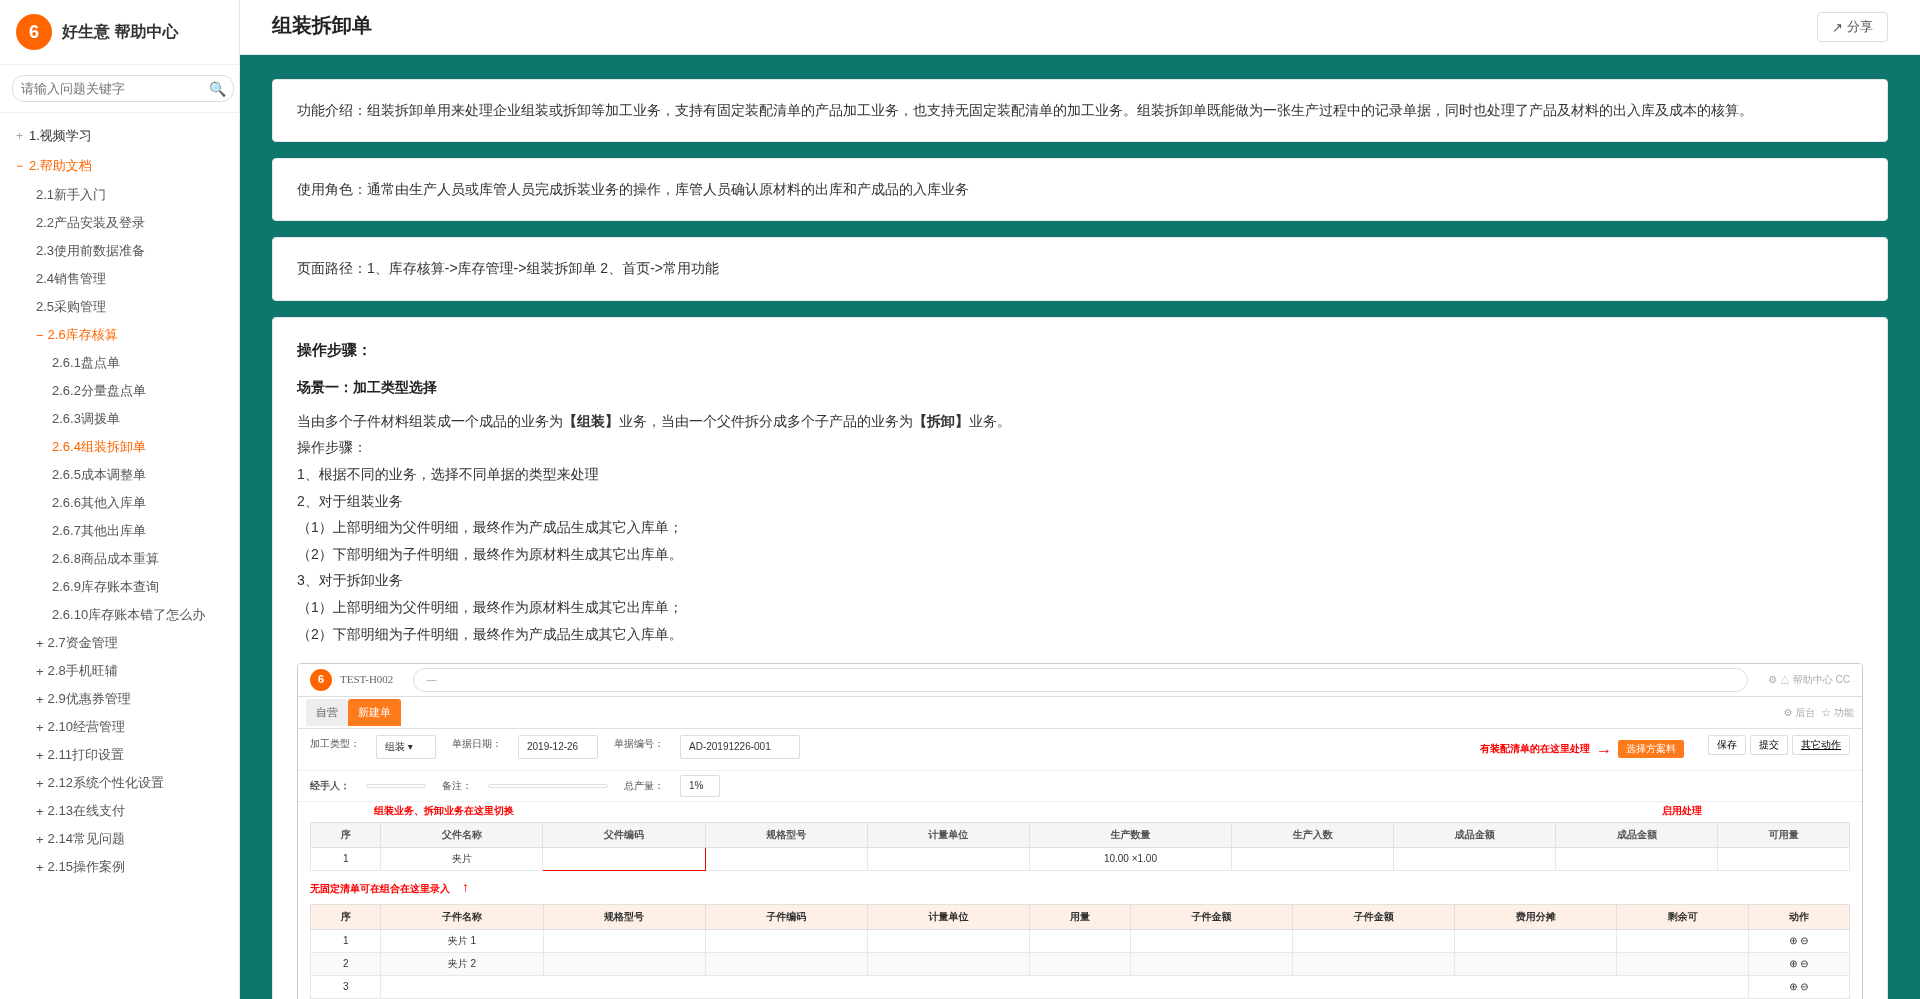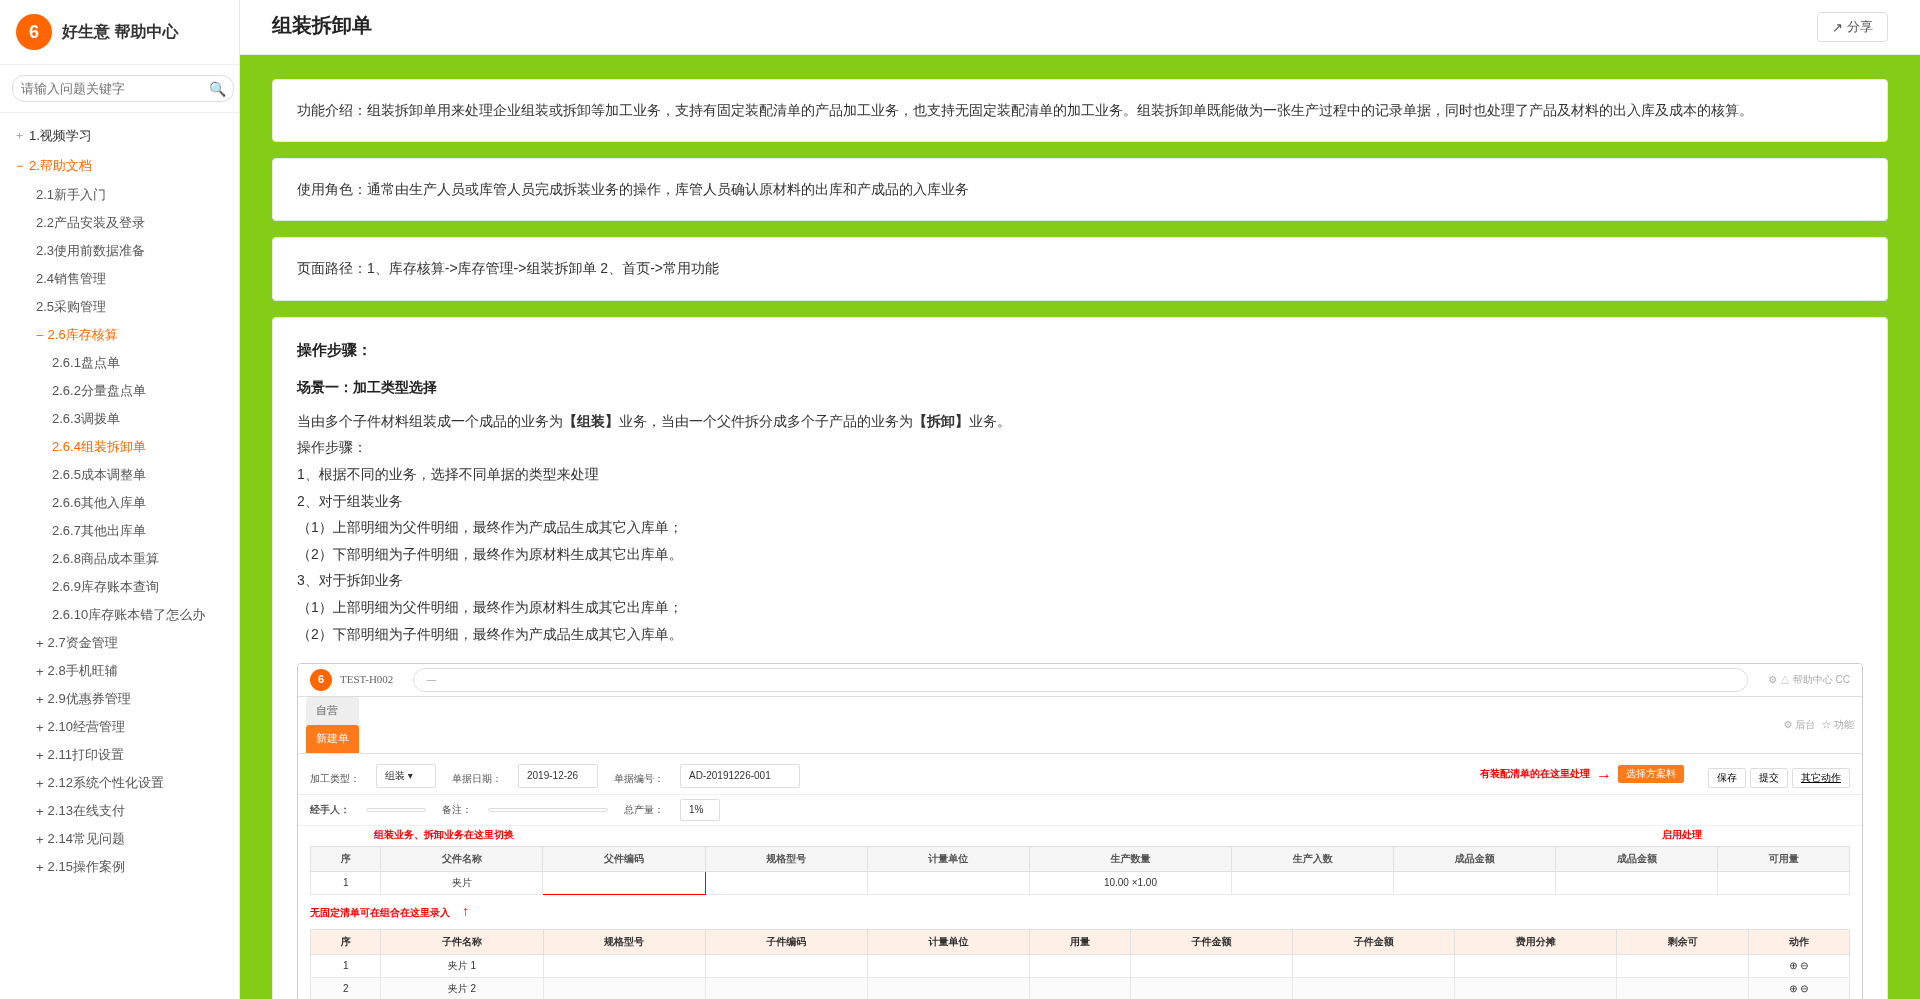--- a/index.html
+++ b/index.html
@@ -125,21 +125,21 @@
       font-size: 13px;
       display: flex;
       align-items: center;
       gap: 4px;
     }
 
     .main-content {
       flex: 1;
       overflow-y: auto;
       padding: 24px 32px;
-      background: #84cc16;
+      background: #0f766e;
     }
 
     .content-card {
       background: #fff;
       border: 1px solid #e8e8e8;
       border-radius: 4px;
       padding: 18px 24px;
       margin-bottom: 16px;
       line-height: 1.8;
       font-size: 14px;
@@ -367,32 +367,32 @@
       <div class="screenshot-container" style="position:relative; width:100%; min-height:280px; background:#fff;">
 
         <div class="mock-topbar">
           <div class="mock-logo">6</div>
           <span style="font-size:11px;color:#666;font-family:Liberation Serif, serif;">TEST-H002</span>
           <div style="flex:1; border:1px solid #ddd; border-radius:12px; padding:2px 12px; font-size:10px; color:#aaa; margin:0 12px;">—</div>
           <span style="font-size:10px;color:#aaa;">⚙ △ 帮助中心 CC</span>
         </div>
 
         <div style="display:flex; align-items:center; background:#fff; border-bottom:1px solid #e0e0e0; padding:0 8px; min-height:32px;">
-          <div style="display:flex;gap:0;flex-direction:column;">
+          <div style="display:flex;gap:0;">
             <div class="mock-tab">自营</div>
             <div class="mock-tab active">新建单</div>
           </div>
           <div style="flex:1;"></div>
           <div style="display:flex;gap:6px;font-size:10px;color:#aaa;">
             <span>⚙ 后台</span>
             <span>☆ 功能</span>
           </div>
         </div>
 
-        <div style="display:flex; align-items:flex-end; padding:6px 12px; background:#fff; border-bottom:1px solid #f0f0f0; gap:16px; flex-wrap:wrap; position:relative;">
+        <div style="display:flex; align-items:flex-start; padding:6px 12px; background:#fff; border-bottom:1px solid #f0f0f0; gap:16px; flex-wrap:wrap; position:relative;">
           <span style="font-size:10px;color:#555;">加工类型：</span>
           <span style="border:1px solid #ddd; border-radius:2px; padding:2px 8px; font-size:10px; color:#333; min-width:60px;">组装 ▾</span>
 
           <span style="font-size:10px;color:#555;">单据日期：</span>
           <span style="border:1px solid #ddd; border-radius:2px; padding:2px 8px; font-size:10px; color:#333; min-width:80px;">2019-12-26</span>
 
           <span style="font-size:10px;color:#555;">单据编号：</span>
           <span style="border:1px solid #ddd; border-radius:2px; padding:2px 8px; font-size:10px; color:#333; min-width:120px;">AD-20191226-001</span>
 
           <div style="flex:1;"></div>

